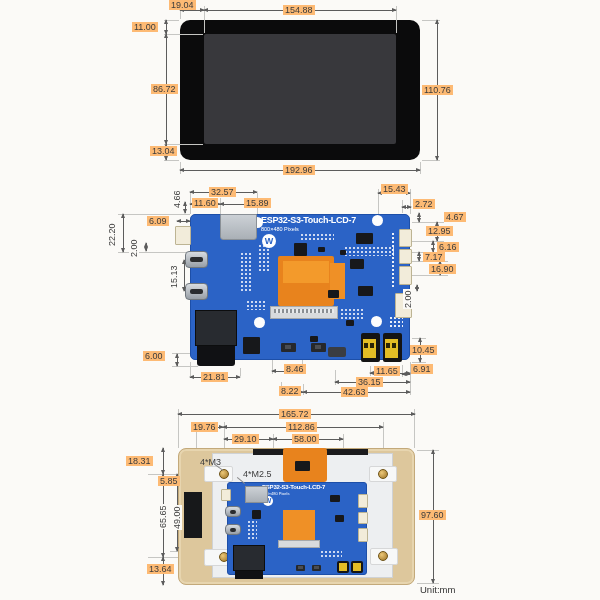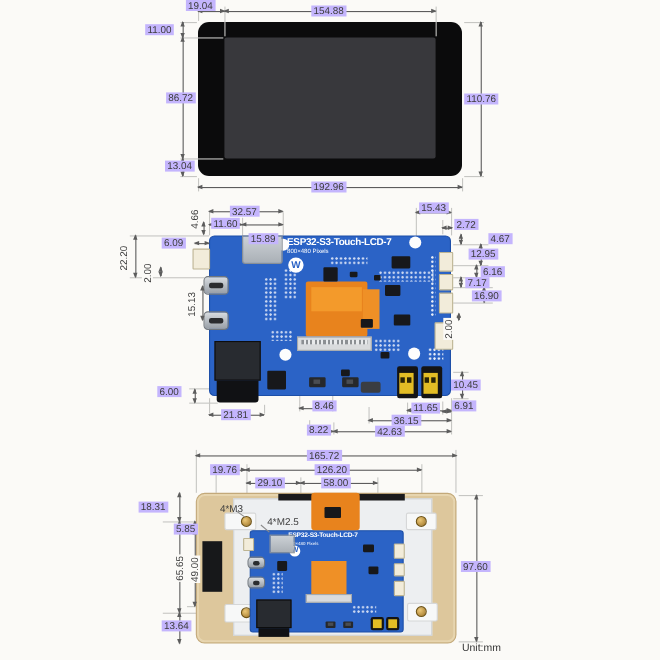--- a/index.html
+++ b/index.html
@@ -9,21 +9,21 @@
   .dh{position:absolute;height:0;border-top:1px solid #5c5c5c;}
   .dh::before{content:"";position:absolute;left:-1px;top:-3px;width:0;height:0;
     border-top:2.5px solid transparent;border-bottom:2.5px solid transparent;border-right:5px solid #5c5c5c;}
   .dh::after{content:"";position:absolute;right:-1px;top:-3px;width:0;height:0;
     border-top:2.5px solid transparent;border-bottom:2.5px solid transparent;border-left:5px solid #5c5c5c;}
   .dv{position:absolute;width:0;border-left:1px solid #5c5c5c;}
   .dv::before{content:"";position:absolute;top:-1px;left:-3px;width:0;height:0;
     border-left:2.5px solid transparent;border-right:2.5px solid transparent;border-bottom:5px solid #5c5c5c;}
   .dv::after{content:"";position:absolute;bottom:-1px;left:-3px;width:0;height:0;
     border-left:2.5px solid transparent;border-right:2.5px solid transparent;border-top:5px solid #5c5c5c;}
-  .lab{position:absolute;font-size:9px;line-height:10px;color:#3c3c3c;background:#c4b5fd;
+  .lab{position:absolute;font-size:9px;line-height:10px;color:#3c3c3c;background:#fdba74;
        padding:0 2px;white-space:nowrap;z-index:5;}
   .labv{position:absolute;font-size:9px;line-height:10px;color:#3c3c3c;background:#fbfaf7;
        padding:0 1px;white-space:nowrap;z-index:5;transform:rotate(-90deg);transform-origin:left top;}
   .ext{position:absolute;background:#c6c6c3;z-index:0;}
   
   .hole{position:absolute;width:11px;height:11px;border-radius:50%;background:#fdfdfd;}
   .cmp{position:absolute;background:#17181b;border-radius:1px;}
   .jst{position:absolute;background:#f2ecda;border:1px solid #bdb493;border-radius:1px;box-sizing:border-box;}
   .usb{position:absolute;background:linear-gradient(#d8dce0,#979ea6);border:1px solid #70777e;
        border-radius:4px;box-sizing:border-box;}
@@ -176,21 +176,21 @@
 
     <span style="position:absolute;left:261px;top:215px;color:#fff;font-weight:bold;font-size:9px;letter-spacing:-0.3px;">ESP32-S3-Touch-LCD-7</span>
     <span style="position:absolute;left:261px;top:226px;color:#fff;font-size:5.5px;">800×480 Pixels</span>
     <span style="position:absolute;left:262px;top:234px;width:14px;height:14px;background:#fff;border-radius:50%;color:#2b63c6;font-weight:bold;font-size:9px;text-align:center;line-height:14px;">W</span>
 
     <div class="dh" style="left:190px;top:192px;width:67px;"></div>
     <span class="lab" style="left:209px;top:187px;">32.57</span>
     <div class="dh" style="left:190px;top:204px;width:30px;"></div>
     <span class="lab" style="left:192px;top:198px;">11.60</span>
     <div class="dh" style="left:220px;top:204px;width:37px;"></div>
-    <span class="lab" style="left:226px;top:198px;margin-top:14px;">15.89</span>
+    <span class="lab" style="left:244px;top:198px;">15.89</span>
     <div class="dv" style="left:185px;top:202px;height:11px;"></div>
     <span class="labv" style="left:172px;top:209px;">4.66</span>
     <div class="dh" style="left:378px;top:193px;width:32px;"></div>
     <span class="lab" style="left:381px;top:184px;">15.43</span>
     <div class="dh" style="left:402px;top:207px;width:9px;"></div>
     <span class="lab" style="left:413px;top:199px;">2.72</span>
 
     <div class="dh" style="left:177px;top:221px;width:13px;"></div>
     <span class="lab" style="left:147px;top:216px;">6.09</span>
     <div class="dv" style="left:123px;top:214px;height:38px;"></div>
@@ -300,21 +300,21 @@
     <div class="cmp" style="left:330px;top:495px;width:10px;height:7px;"></div>
     <div class="cmp" style="left:335px;top:515px;width:9px;height:7px;"></div>
     <div class="pads" style="left:247px;top:520px;width:10px;height:20px;"></div>
     <div class="pads" style="left:320px;top:550px;width:22px;height:8px;"></div>
 
     <div class="dh" style="left:178px;top:414px;width:237px;"></div>
     <span class="lab" style="left:279px;top:409px;">165.72</span>
     <div class="dh" style="left:196px;top:427px;width:27px;"></div>
     <span class="lab" style="left:191px;top:422px;">19.76</span>
     <div class="dh" style="left:223px;top:427px;width:160px;"></div>
-    <span class="lab" style="left:286px;top:422px;">126.20</span>
+    <span class="lab" style="left:286px;top:422px;">112.86</span>
     <div class="dh" style="left:224px;top:439px;width:49px;"></div>
     <span class="lab" style="left:232px;top:434px;">29.10</span>
     <div class="dh" style="left:273px;top:439px;width:70px;"></div>
     <span class="lab" style="left:292px;top:434px;">58.00</span>
 
     <div class="dv" style="left:163px;top:448px;height:26px;"></div>
     <span class="lab" style="left:126px;top:456px;">18.31</span>
     <div class="dv" style="left:177px;top:474px;height:8px;"></div>
     <span class="lab" style="left:158px;top:476px;">5.85</span>
     <div class="dv" style="left:163px;top:474px;height:83px;"></div>

